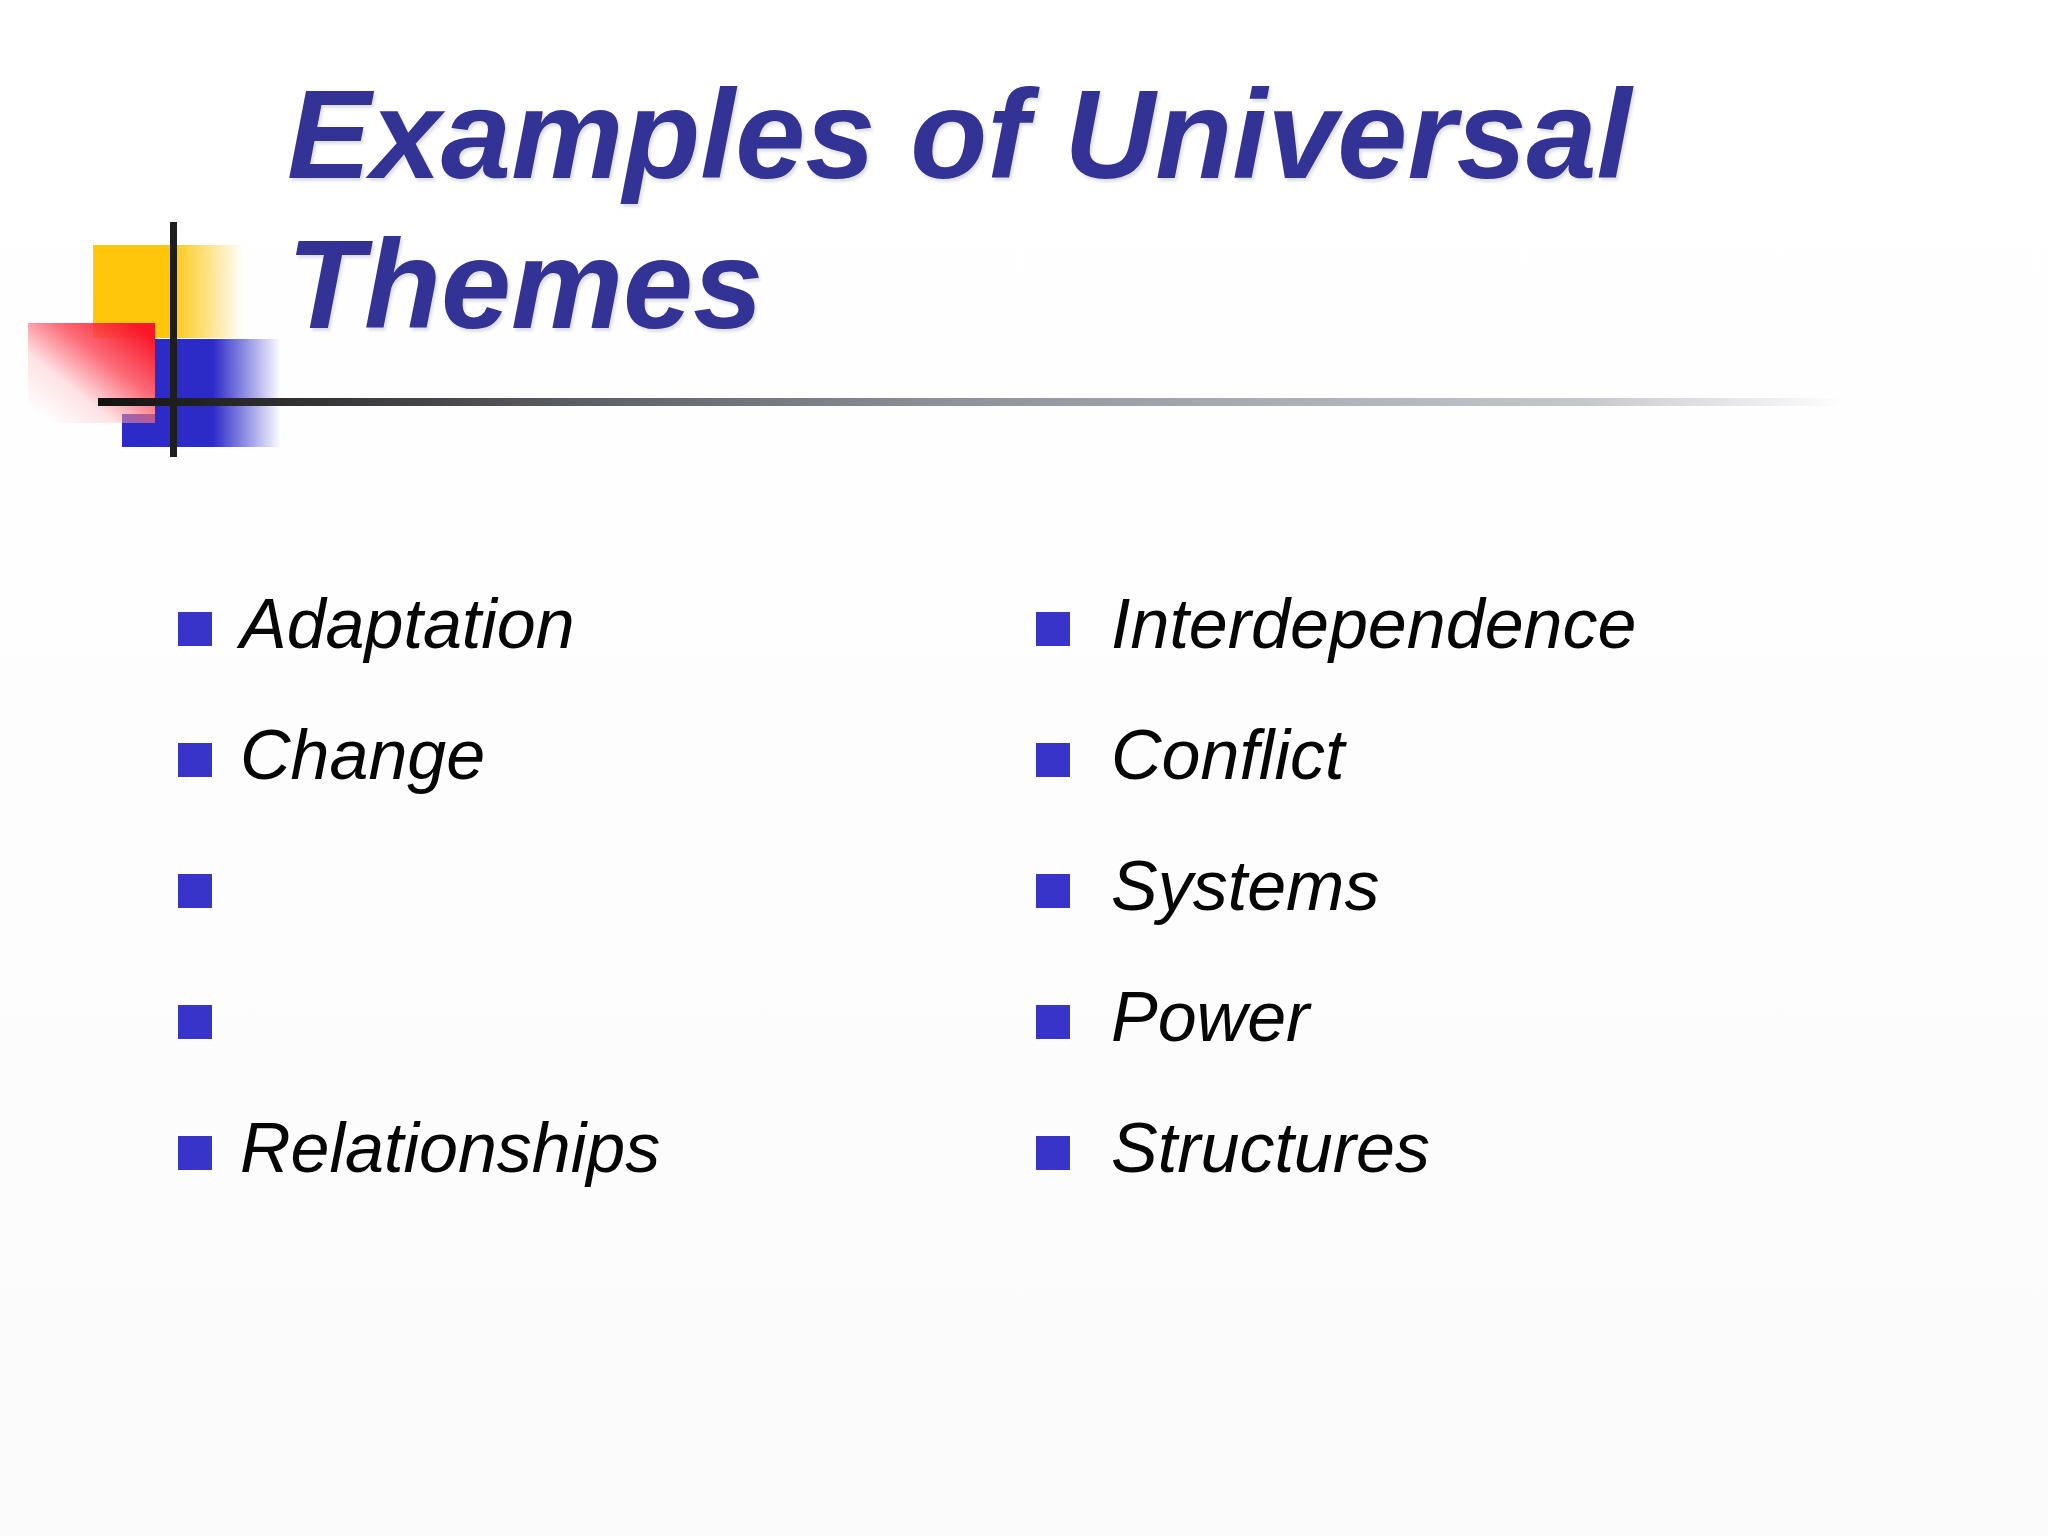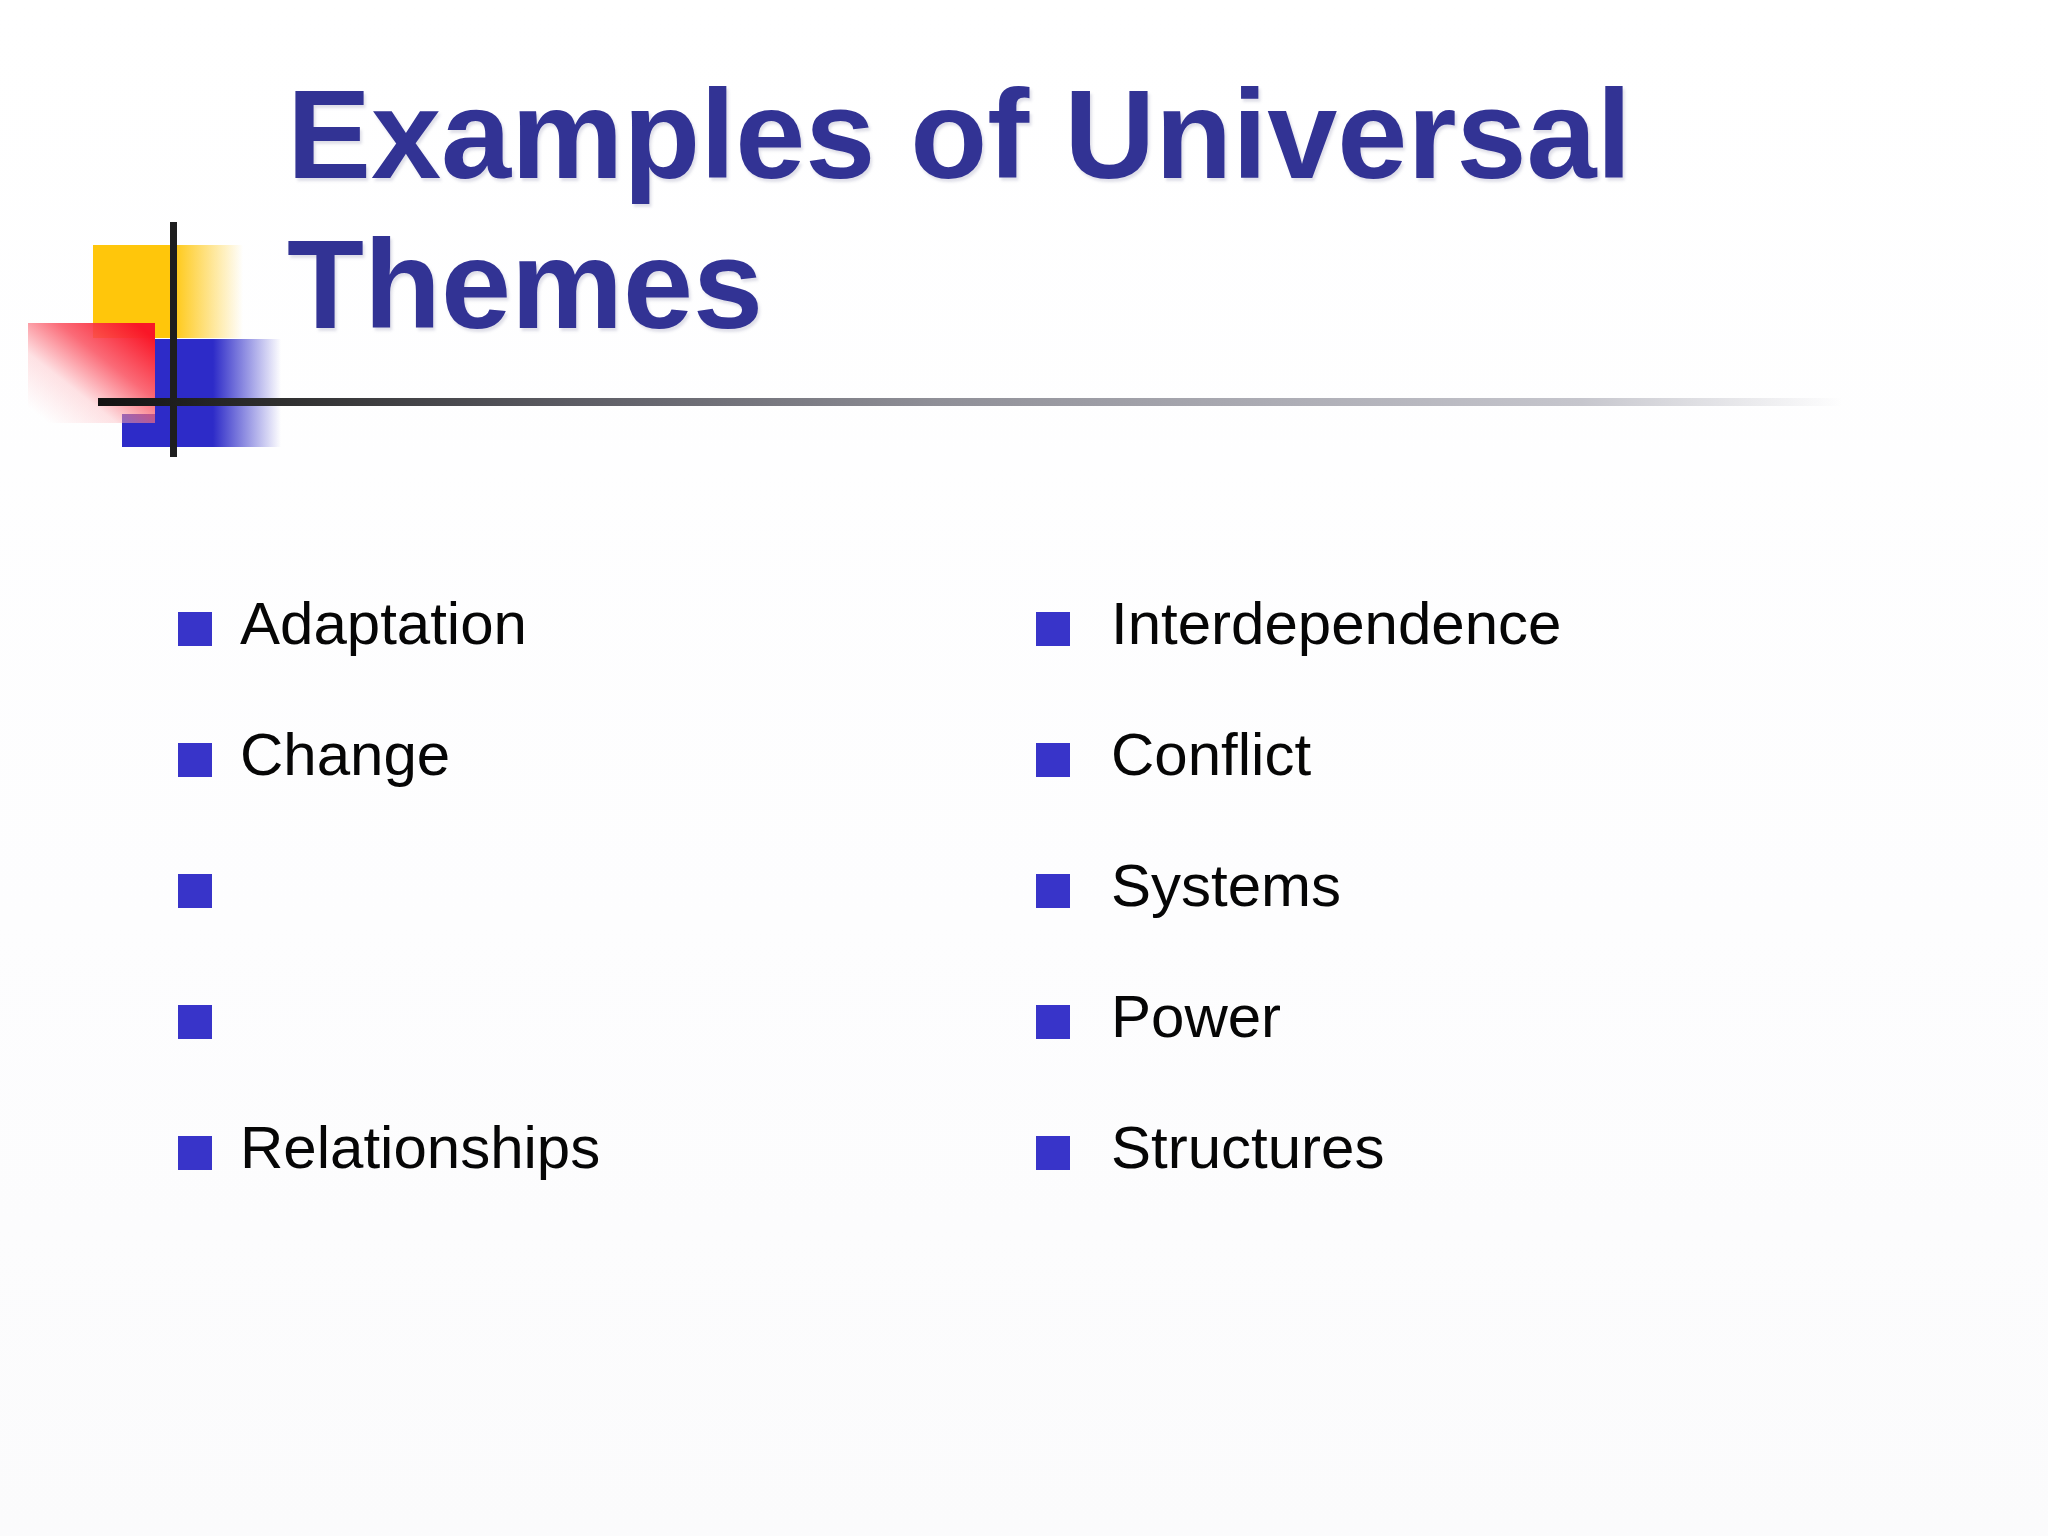--- a/index.html
+++ b/index.html
@@ -7,20 +7,21 @@
     padding: 0;
     background: #ffffff;
     font-family: "Liberation Sans", sans-serif;
   }
   .slide {
     position: relative;
     width: 2048px;
     height: 1536px;
     background: linear-gradient(180deg, #ffffff 0%, #fdfdfe 60%, #fbfbfc 100%);
     overflow: hidden;
+    font-style: italic;
   }
 
   
   .deco { position: absolute; }
   .sq-yellow {
     left: 93px; top: 245px; width: 150px; height: 93px;
     background: linear-gradient(to right, #ffc60b 0%, #ffc60b 52%, rgba(255,198,11,0) 100%);
     z-index: 1;
   }
   .sq-red {
@@ -83,21 +84,21 @@
   }
   .bullet {
     width: 34px;
     height: 34px;
     background: #3834c9;
     margin-top: 10px;
     flex: 0 0 auto;
   }
   .label {
     color: #060606;
-    font-size: 60px;
+    font-size: 70px;
     line-height: 1;
     white-space: nowrap;
   }
   .col-left  .label { margin-left: 28px; }
   .col-right .label { margin-left: 41px; }
 </style>
 </head>
 <body>
 
 <div class="slide">

